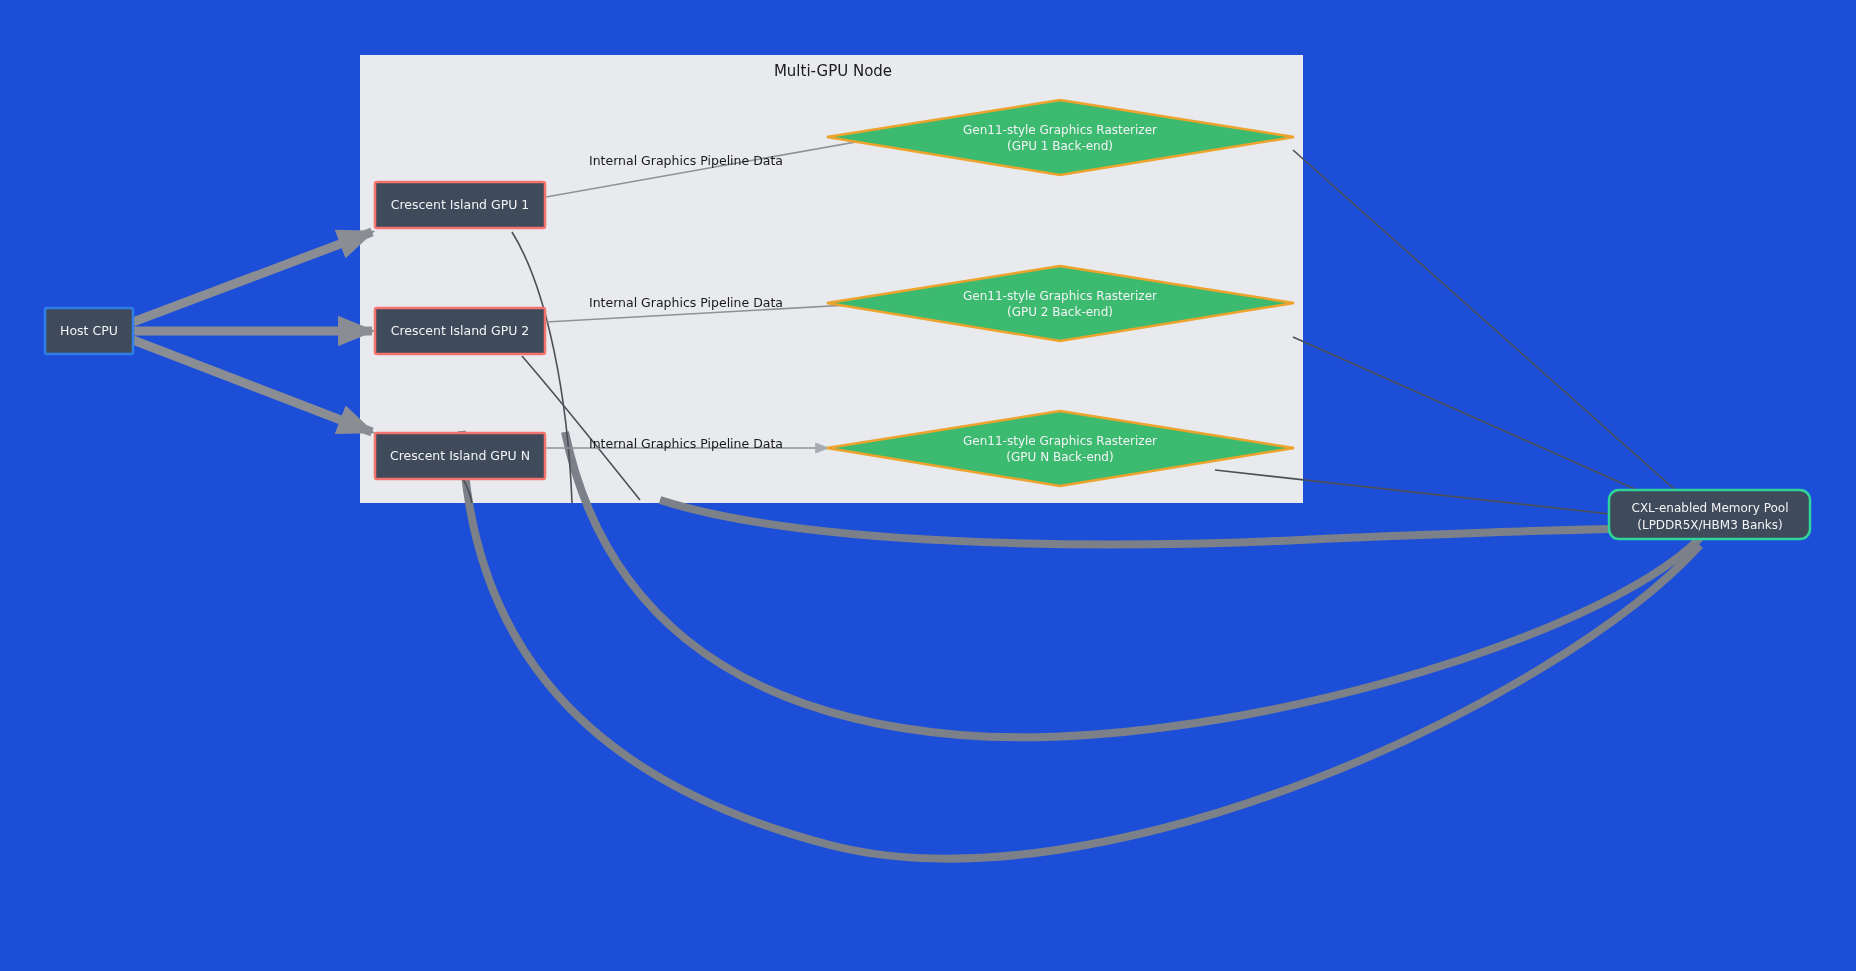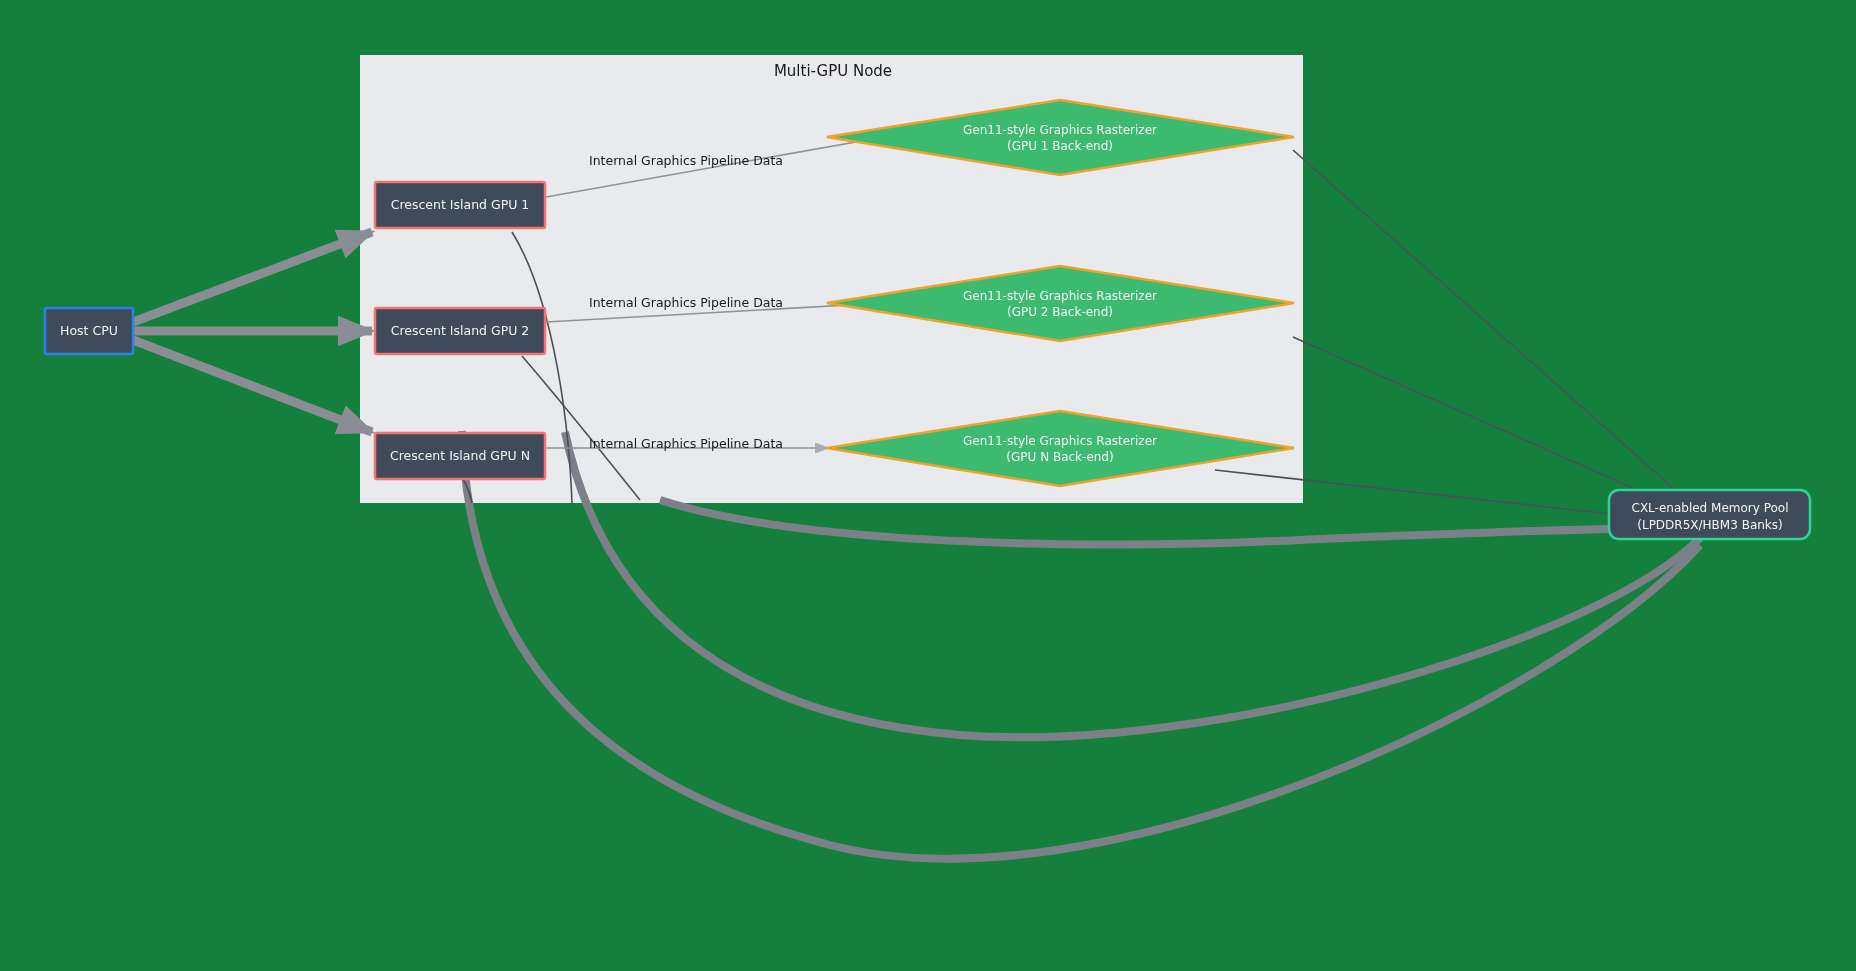--- a/index.html
+++ b/index.html
@@ -8,21 +8,21 @@
     background: #000000;
     width: 1856px;
     height: 971px;
     overflow: hidden;
     font-family: "DejaVu Sans", sans-serif;
   }
   #stage {
     position: relative;
     width: 1856px;
     height: 971px;
-    background: #15803d;
+    background: #1d4ed8;
   }
   svg#diagram {
     position: absolute;
     left: 0;
     top: 0;
     width: 1856px;
     height: 971px;
   }
   .cluster-rect {
     fill: #e8eaed;

